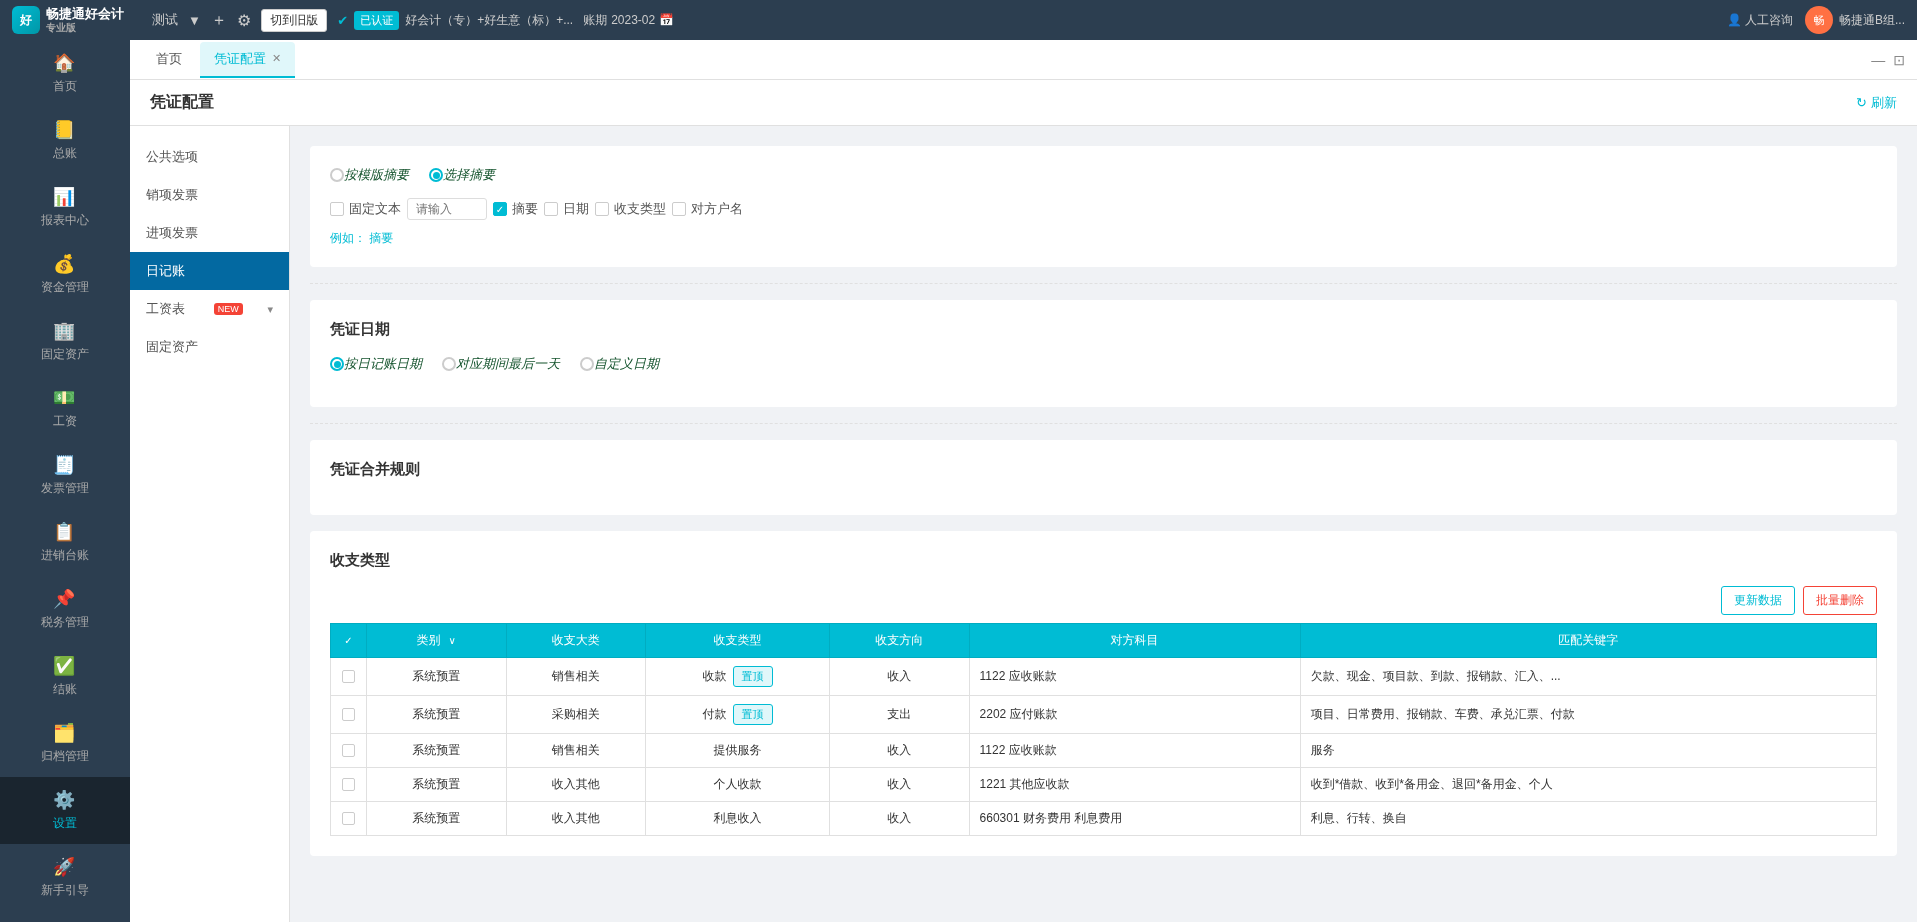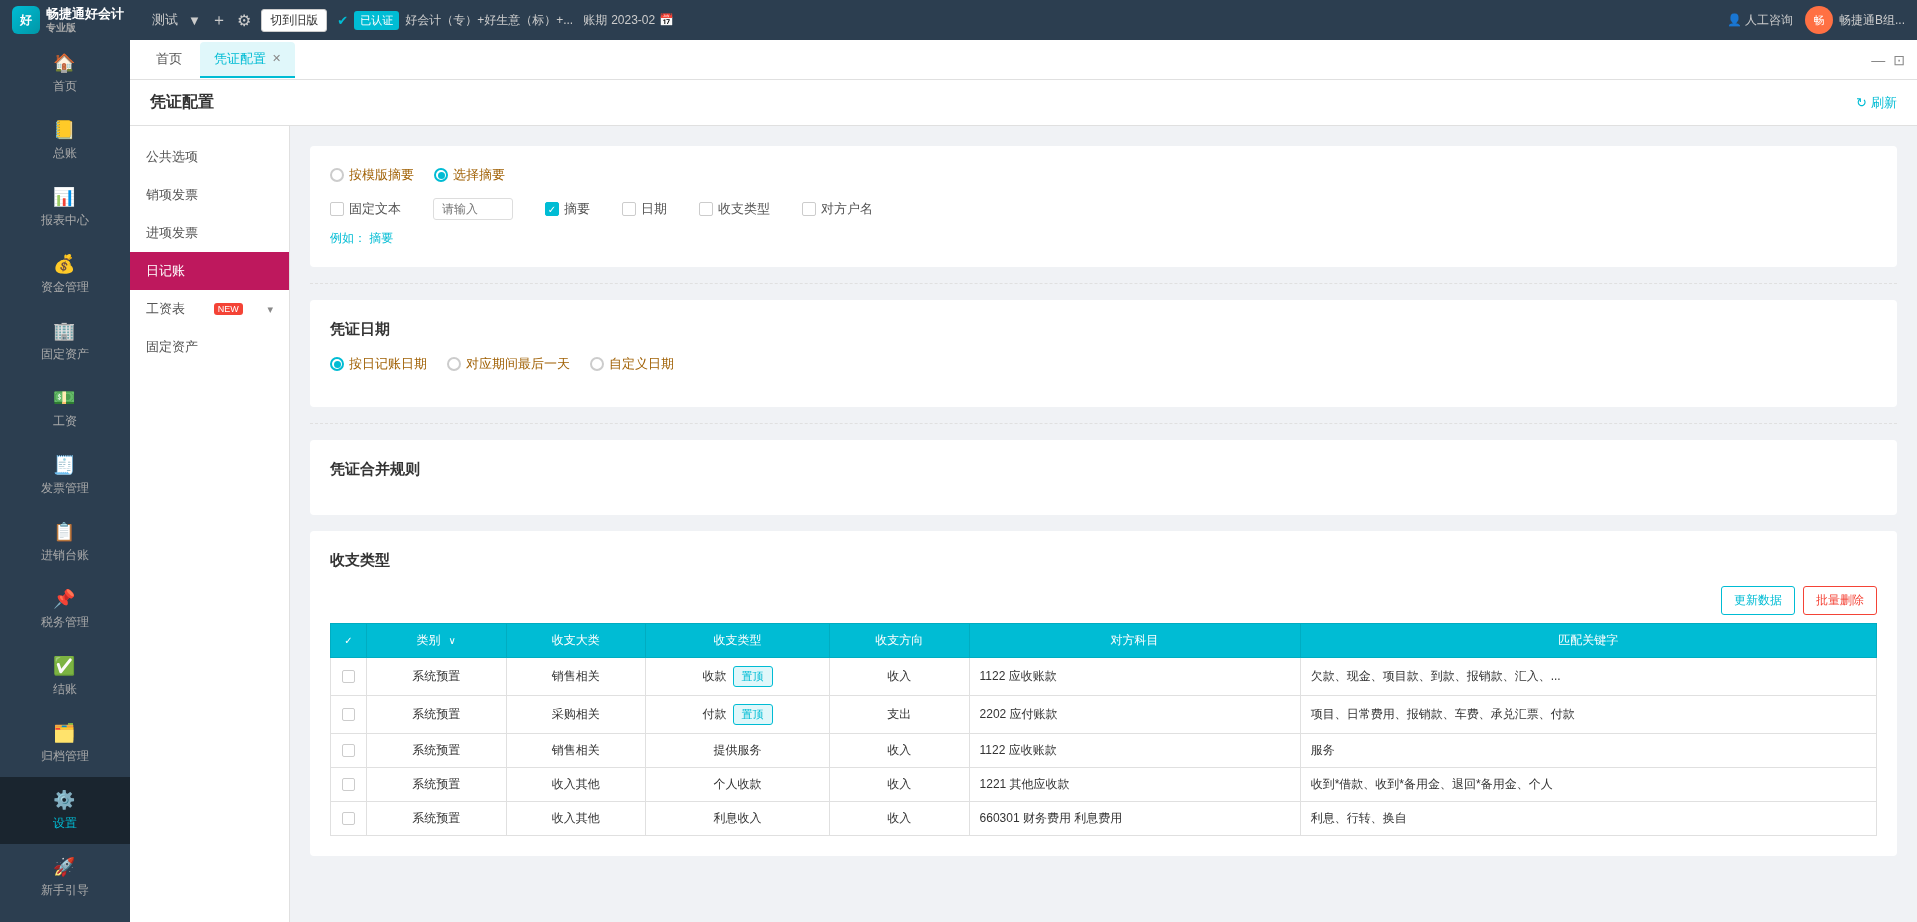--- a/index.html
+++ b/index.html
@@ -50,39 +50,39 @@
     .page-header { background: #fff; padding: 12px 20px; border-bottom: 1px solid #e0e0e0; display: flex; align-items: center; justify-content: space-between; flex-shrink: 0; }
     .page-title { font-size: 16px; font-weight: bold; color: #333; }
     .refresh-btn { color: #00bcd4; cursor: pointer; font-size: 13px; display: flex; align-items: center; gap: 4px; }
 
     
     .inner-layout { display: flex; flex: 1; overflow: hidden; }
 
     
     .left-menu { width: 160px; background: #fff; border-right: 1px solid #e0e0e0; padding: 12px 0; flex-shrink: 0; }
     .left-menu-item { padding: 10px 16px; cursor: pointer; color: #555; font-size: 13px; display: flex; align-items: center; justify-content: space-between; }
-    .left-menu-item.active { background: #be185d; color: #fff; }
+    .left-menu-item.active { background: #0369a1; color: #fff; }
     .new-badge { background: #f44336; color: white; font-size: 9px; padding: 1px 4px; border-radius: 3px; margin-left: 4px; }
 
     
     .main-content { flex: 1; overflow-y: auto; padding: 20px; }
 
     
     .section { background: #fff; padding: 20px; margin-bottom: 16px; border-radius: 4px; }
     .section-title { font-size: 15px; font-weight: bold; color: #333; margin-bottom: 16px; }
 
     
     .radio-group { display: flex; align-items: center; gap: 20px; margin-bottom: 14px; }
-    .radio-item { display: flex; align-items: center; gap: 5px; cursor: pointer; font-size: 13px; color: #a16207; }
+    .radio-item { display: flex; align-items: center; cursor: pointer; font-size: 13px; color: #14532d; font-style: italic; }
     .radio-circle { width: 14px; height: 14px; border-radius: 50%; border: 2px solid #ccc; display: flex; align-items: center; justify-content: center; }
     .radio-circle.checked { border-color: #00bcd4; }
     .radio-circle.checked::after { content: ''; width: 7px; height: 7px; border-radius: 50%; background: #00bcd4; display: block; }
 
     
-    .checkbox-row { display: flex; align-items: center; gap: 32px; margin-bottom: 10px; }
+    .checkbox-row { display: flex; align-items: center; gap: 6px; margin-bottom: 10px; }
     .checkbox-item { display: flex; align-items: center; gap: 5px; cursor: pointer; font-size: 13px; color: #555; }
     .checkbox-box { width: 14px; height: 14px; border: 1px solid #ccc; border-radius: 2px; display: flex; align-items: center; justify-content: center; }
     .checkbox-box.checked { background: #00bcd4; border-color: #00bcd4; color: white; font-size: 10px; }
     .text-input { border: 1px solid #ddd; padding: 3px 8px; border-radius: 3px; font-size: 12px; color: #ec4899; width: 80px; }
     .example-text { color: #00bcd4; font-size: 12px; margin-top: 6px; }
 
     
     .divider { border: none; border-top: 1px dashed #e0e0e0; margin: 16px 0; }
 
     

